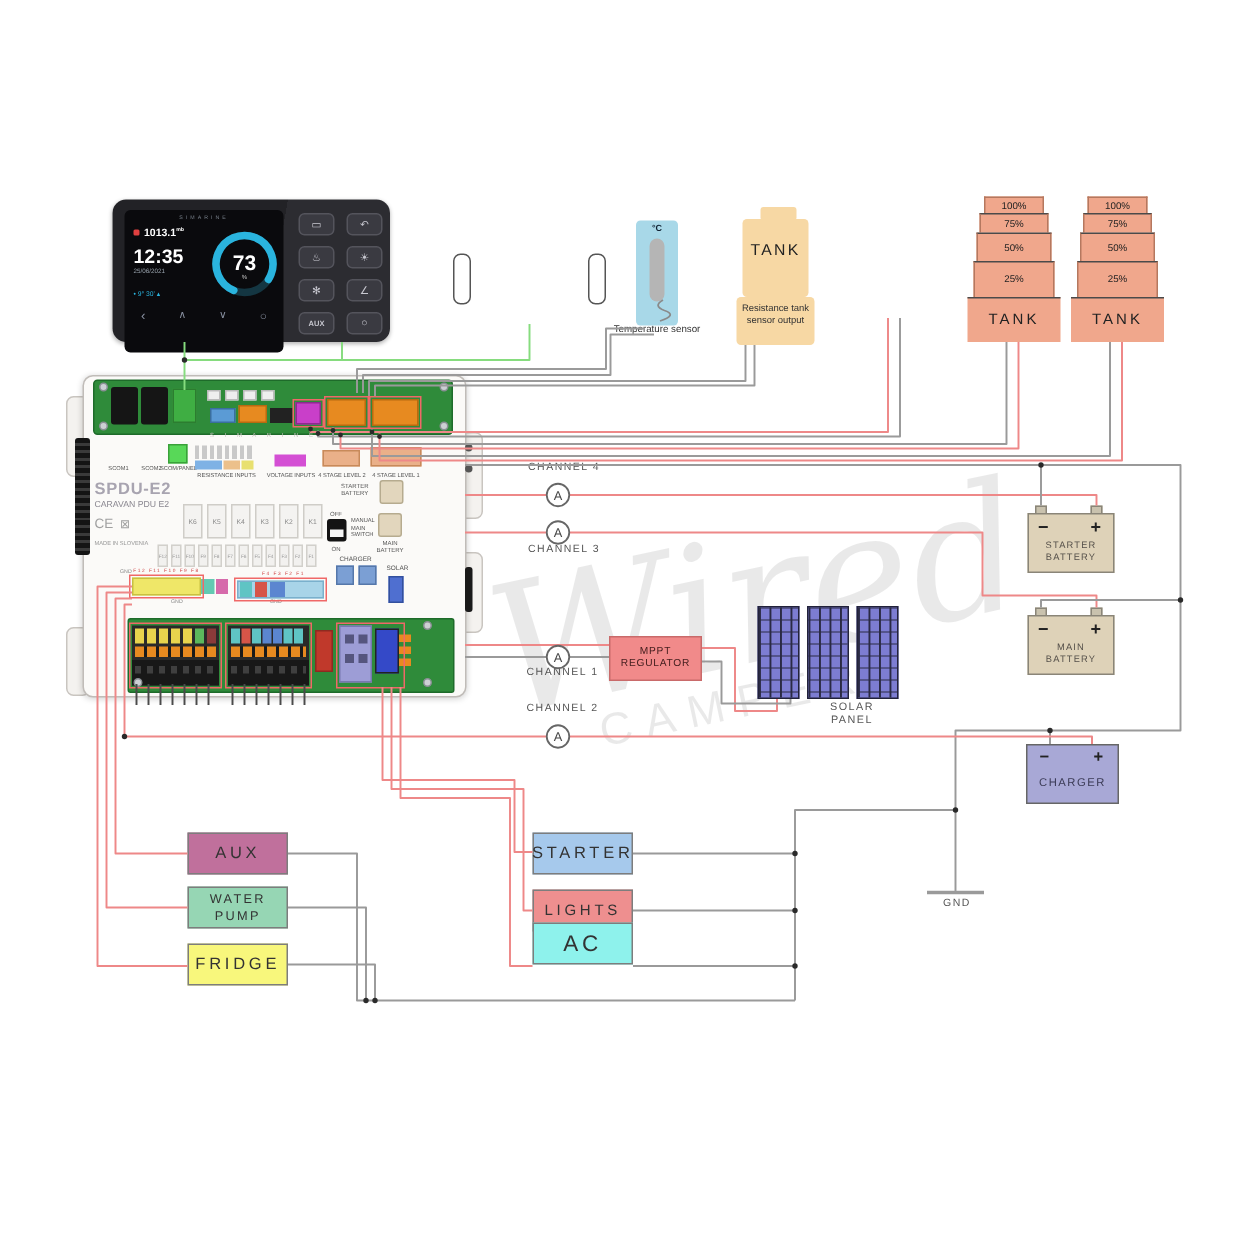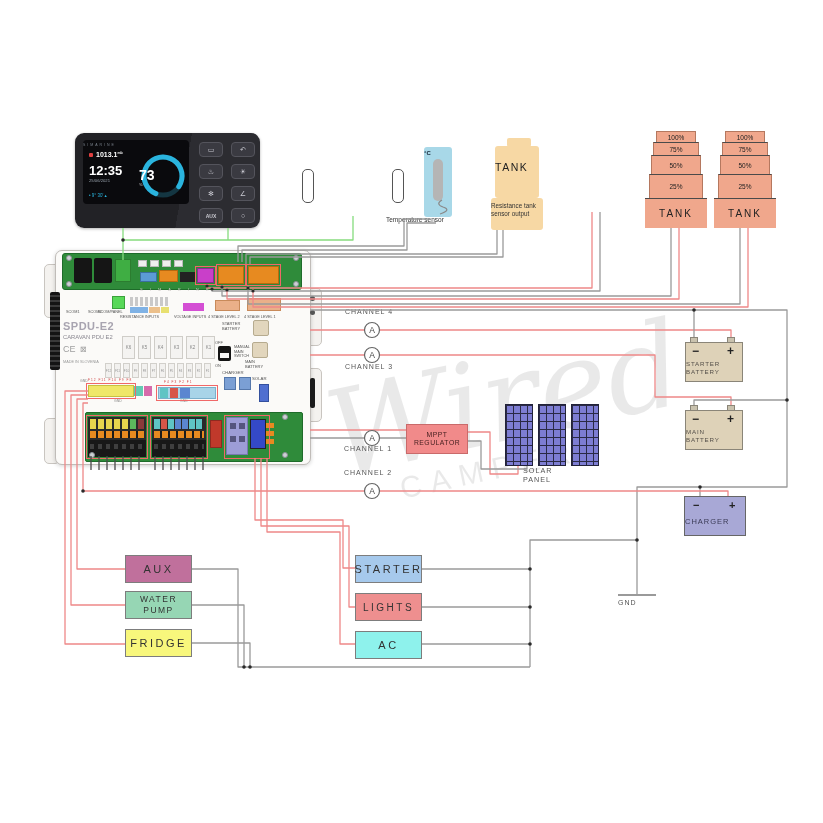--- a/index.html
+++ b/index.html
@@ -1,20 +1,20 @@
 <!DOCTYPE html>
 <html><head>
 <meta charset="utf-8">
 <style>
   html,body{margin:0;padding:0}
   *{box-sizing:border-box}
   #stage{position:relative;width:823px;height:823px;background:#fff;font-family:"Liberation Sans",sans-serif;overflow:hidden;
     --wire_green:#86dc7e;--wire_gray:#9a9a9a;--wire_red:#ee8888;--wire_dark:#4a4a4a;--accent:#2ab4de}
   .a{position:absolute}
-  .c{}
+  .c{text-align:center}
   .pre{white-space:pre-line}
   .f{display:flex;align-items:center;justify-content:center;text-align:center}
   .tiny{line-height:1.15;color:#555}
   svg#wires{position:absolute;left:0;top:0;z-index:60;pointer-events:none}
   svg#wires path{fill:none;stroke-width:1.3px;stroke-linejoin:round}
   .wg{stroke:var(--wire_green)} .wy{stroke:var(--wire_gray)} .wr{stroke:var(--wire_red)}
   .wd{stroke:var(--wire_dark);stroke-width:1px}
   .dot{fill:#2a2a2a}
   .node{border:1.5px solid #7d7d7d;color:#333;letter-spacing:2.5px;z-index:20}
   .watermark{color:rgba(0,0,0,0.085);z-index:1;pointer-events:none}
@@ -28,21 +28,21 @@
 </style>
 </head>
 <body>
 
 <div id="stage" style="--wire_green: #86dc7e; --wire_gray: #9a9a9a; --wire_red: #ee8888; --wire_dark: #4a4a4a; --accent: #2ab4de; --temp: #a8d8e8; --tank_sensor: #f7d8a4; --aux_inputs: #f17cf0; --tank: #f0a78c; --battery: #ded2b8; --charger: #a8a8d6; --mppt: #f18a8a; --solar: #7d7dd2; --load_aux: #c0709c; --load_pump: #96d6b4; --load_lights: #f8f77c; --load_fridge: #a6c9ec; --load_heating: #ee8f8f; --load_ac: #8ef2ec;">
 
   <div class="a watermark" style="left:325px;top:330px;font-family:'DejaVu Serif',serif;font-style:italic;font-size:118px;transform:rotate(-12deg)">Wired</div>
   <div class="a watermark" style="left:398px;top:450px;font-size:30px;letter-spacing:9px;transform:rotate(-12deg)">CAMPERS</div>
 
   <div class="a" style="left:75px;top:133px;width:185px;height:95px;background:linear-gradient(100deg,#222226 58%,#2c2c31 58%);border-radius:9px;z-index:20;box-shadow:0 1px 3px rgba(0,0,0,.3)">
-    <div class="a" style="left:8px;top:7px;width:106px;height:64px;background:#0a0a0d;border-radius:4px;overflow:hidden">
+    <div class="a" style="left:8px;top:7px;width:106px;height:95px;background:#0a0a0d;border-radius:4px;overflow:hidden">
       <div class="a c" style="left:0;top:3px;width:106px;font-size:3.5px;letter-spacing:2px;color:#7a828c">SIMARINE</div>
       <span class="a" style="left:6px;top:13px;width:4px;height:4px;background:#e04040;border-radius:1px"></span>
       <div class="a" style="left:13px;top:11px;font-size:7px;font-weight:bold;color:#fff">
         <span>1013.1</span><span style="font-size:3.5px;vertical-align:super">mb</span>
       </div>
       <div class="a" style="left:6px;top:23px;font-size:13px;font-weight:bold;color:#fff">12:35</div>
       <div class="a" style="left:6px;top:38px;font-size:4.2px;color:#99a3ad">25/06/2021</div>
       <div class="a" style="left:6px;top:53px;font-size:4.5px;color:#2ab4de">
         <span>•</span>
         <span>9° 30'</span>
@@ -289,21 +289,21 @@
     <span class="a" style="left:44px;top:2px;font-size:11px;font-weight:bold;color:#222">+</span>
     <div class="a c" style="left:0;top:20px;width:60px;font-size:7.5px;letter-spacing:1px;color:#3a3a55">CHARGER</div>
   </div>
 
   <div class="a f node" style="left: 125px; top: 555px; width: 67px; height: 28px; font-size: 11px; background-color: rgb(192, 112, 156);">AUX</div>
   <div class="a f node pre" style="left: 125px; top: 591px; width: 67px; height: 28px; font-size: 8.5px; letter-spacing: 1.5px; line-height: 1.25; background-color: rgb(150, 214, 180);">WATER
 PUMP</div>
   <div class="a f node" style="left: 125px; top: 629px; width: 67px; height: 28px; font-size: 11px; background-color: rgb(248, 247, 124);">FRIDGE</div>
   <div class="a f node" style="left: 355px; top: 555px; width: 67px; height: 28px; font-size: 11px; background-color: rgb(166, 201, 236);">STARTER</div>
   <div class="a f node" style="left: 355px; top: 593px; width: 67px; height: 28px; font-size: 10px; background-color: rgb(238, 143, 143);">LIGHTS</div>
-  <div class="a f node" style="left: 355px; top: 631px; width: 67px; height: 28px; font-size: 11px; background-color: rgb(142, 242, 236);">AC</div>
+  <div class="a f node" style="left: 355px; top: 615px; width: 67px; height: 28px; font-size: 15px; background-color: rgb(142, 242, 236);">AC</div>
 
   <div class="a c" style="left:618px;top:599px;width:40px;font-size:7px;letter-spacing:1px;color:#555;z-index:20">GND</div>
 
 
   <svg id="wires" width="823" height="823" viewBox="0 0 823 823">
 
     <path class="wg" d="M123,228 V260"></path>
     <path class="wg" d="M228,228 V240"></path>
     <path class="wg" d="M123,240 H353 V216"></path>
 

